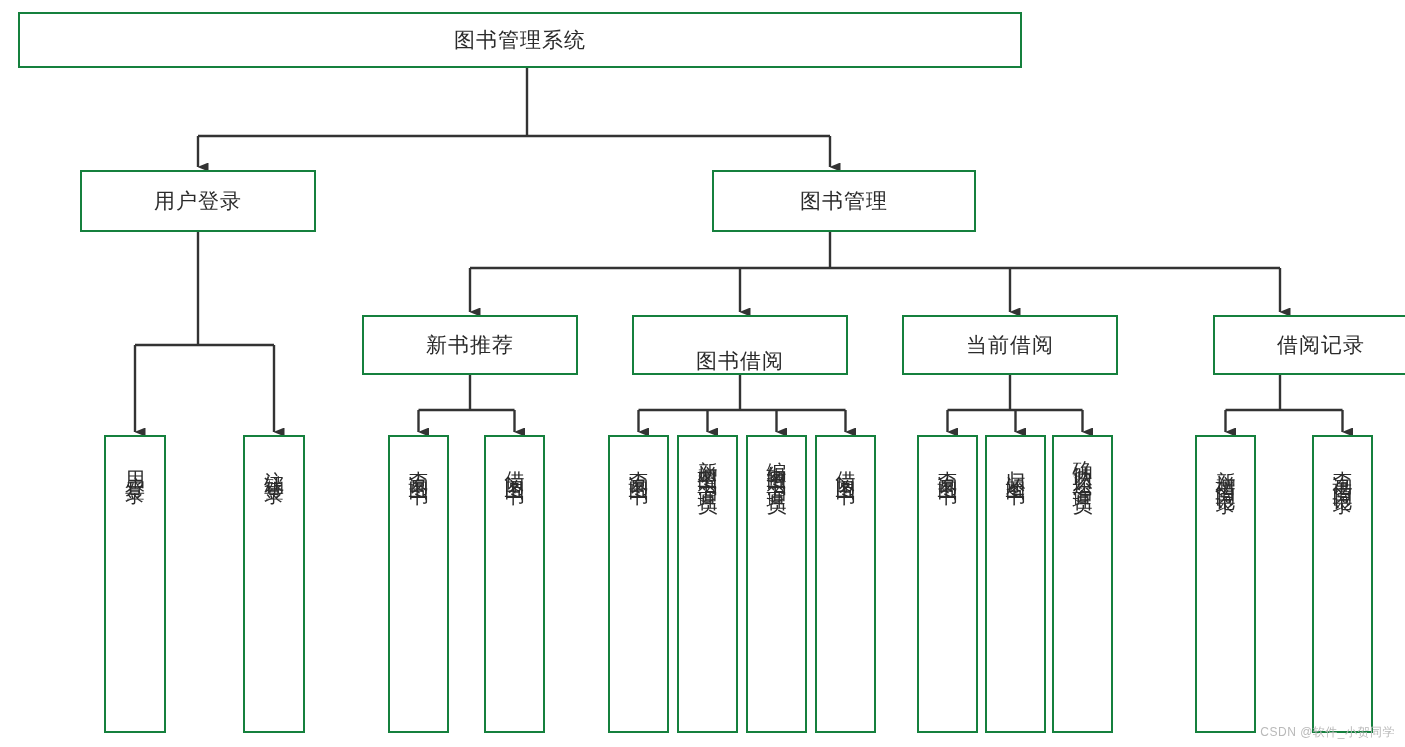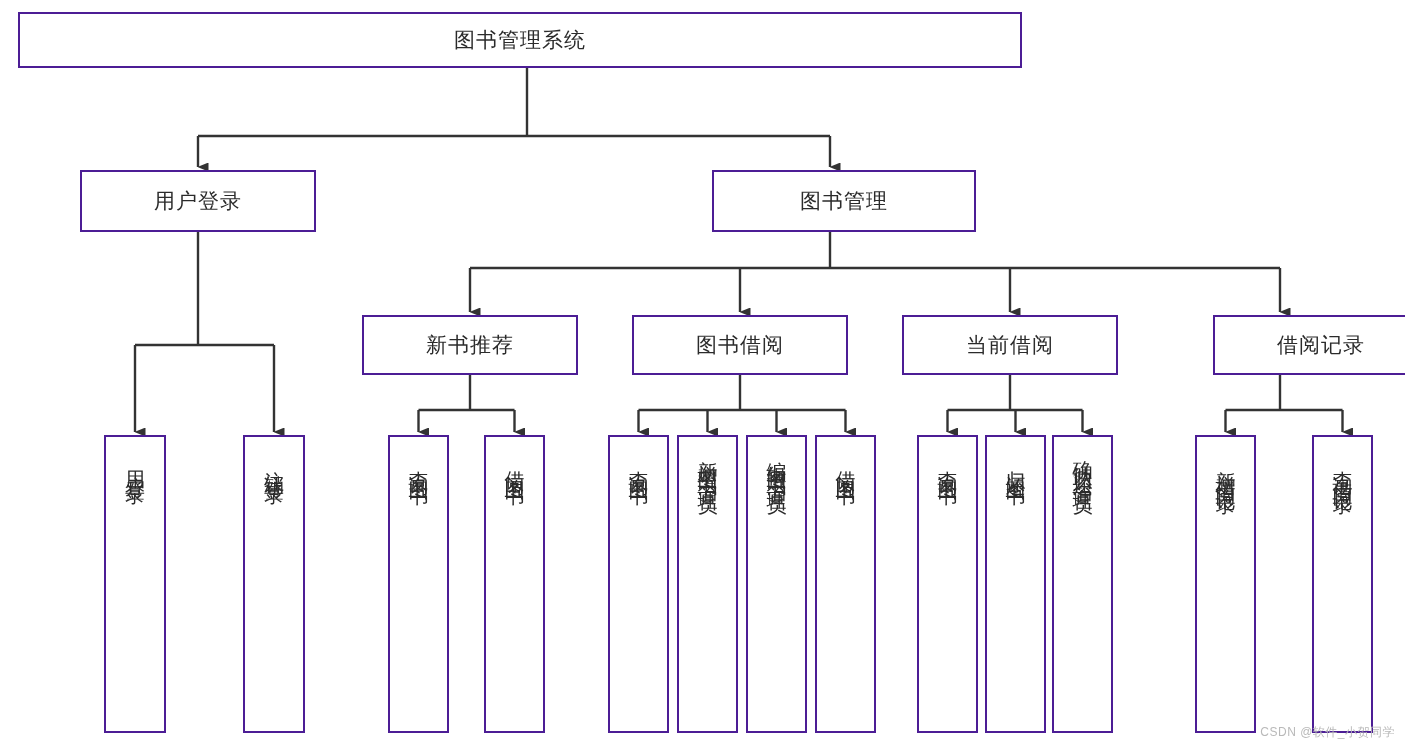--- a/index.html
+++ b/index.html
@@ -26,21 +26,21 @@
     left: 0;
     top: 0;
     width: 1405px;
     height: 747px;
     display: block;
   }
   .node-box {
     position: absolute;
     box-sizing: border-box;
     background: #ffffff;
-    border: 2px solid #4c1d95;
+    border: 2px solid #15803d;
     display: flex;
     align-items: center;
     justify-content: center;
   }
   .node-label-h {
     font-size: 21px;
     color: #2b2b2b;
     line-height: 1.2;
     white-space: nowrap;
     letter-spacing: 1px;
@@ -130,21 +130,21 @@
         <span class="node-label-h">用户登录</span>
       </div>
       <div class="node-box" style="left: 712px; top: 170px; width: 264px; height: 62px;">
         <span class="node-label-h">图书管理</span>
       </div>
     </div>
   <div id="level3-layer">
       <div class="node-box" style="left: 362px; top: 315px; width: 216px; height: 60px;">
         <span class="node-label-h">新书推荐</span>
       </div>
-      <div class="node-box" style="left: 632px; top: 315px; width: 216px; height: 60px;">
+      <div class="node-box" style="left: 632px; top: 315px; width: 216px; height: 60px; align-items: flex-end;">
         <span class="node-label-h">图书借阅</span>
       </div>
       <div class="node-box" style="left: 902px; top: 315px; width: 216px; height: 60px;">
         <span class="node-label-h">当前借阅</span>
       </div>
       <div class="node-box" style="left: 1172px; top: 315px; width: 216px; height: 60px; margin-left: 41px;">
         <span class="node-label-h">借阅记录</span>
       </div>
     </div>
   <div id="leaves-layer">

